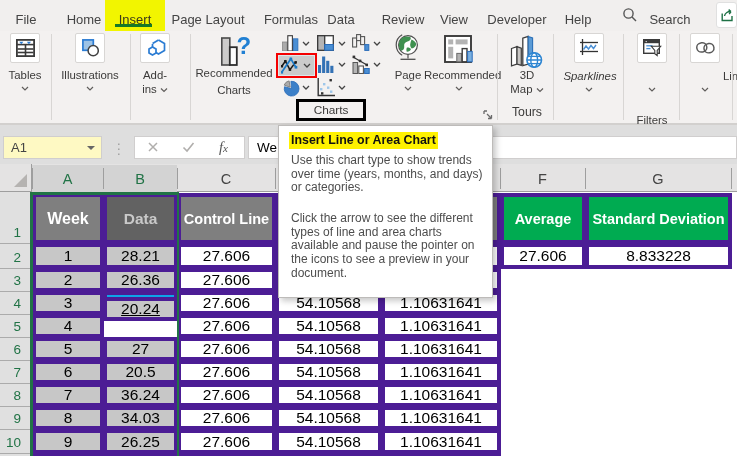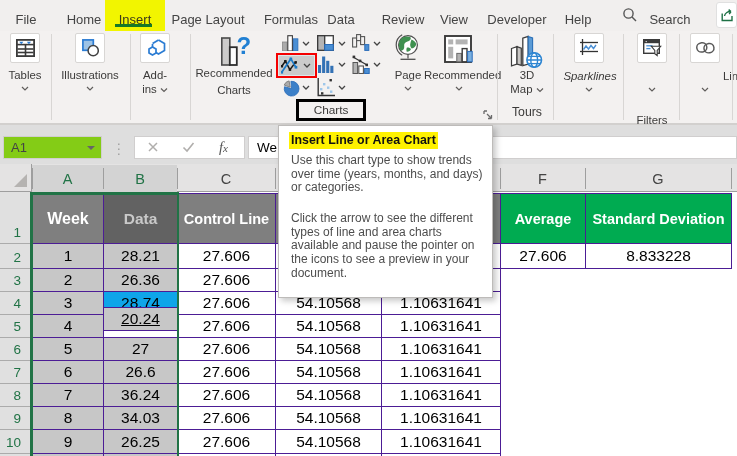--- a/index.html
+++ b/index.html
@@ -1,18 +1,18 @@
 <!DOCTYPE html>
 <html><head>
 <meta charset="utf-8">
 <style>
 * { margin:0; padding:0; box-sizing:border-box; }
 html,body { width:737px; height:456px; font-family:"Liberation Sans", sans-serif; overflow:hidden; background:#fff; position:relative; }
 .abs { position:absolute; }
-.cell { position:absolute; border:1px solid #4c1d95; display:flex; align-items:center; justify-content:center; font-family:"Liberation Sans",sans-serif; }
+.cell { position:absolute; border:4px solid #4c1d95; display:flex; align-items:center; justify-content:center; font-family:"Liberation Sans",sans-serif; }
 .menuitem { position:absolute; top:4px; height:31px; display:flex; align-items:center; justify-content:center; font-size:13px; color:#444; }
 .biglabel { position:absolute; font-size:11.4px; color:#3b3a39; text-align:center; white-space:nowrap; }
 .chev { position:absolute; width:8px; height:5px; }
 .sep { position:absolute; top:34px; height:86px; width:1px; background:#d8d6d4; }
 .btnbox { position:absolute; width:30px; height:30px; background:#fff; border:1px solid #d8d6d4; border-radius:2px; top:33px; }
 </style>
 </head>
 <body>
 
 <div class="abs" style="left:0;top:0;width:737px;height:31px;background:#f1efee;"></div>
@@ -265,21 +265,21 @@
 <rect x="0.8" y="0.8" width="10" height="9.2" rx="4.6" fill="none" stroke="#5a5a5a" stroke-width="1.5" transform="rotate(-8 6 5.5)"></rect>
 <rect x="8" y="1.6" width="10" height="9.2" rx="4.6" fill="none" stroke="#5a5a5a" stroke-width="1.5" transform="rotate(-8 13 6.5)"></rect>
 </svg>
 <div class="biglabel" style="left:681px;top:70px;width:48px;padding-left:42px;">Links</div>
 <svg class="chev" style="left:701px;top:87px;" viewBox="0 0 8 5">
     <path d="M1 1 L4 4 L7 1" fill="none" stroke="#605e5c" stroke-width="1.2"></path>
   </svg>
 <div class="sep" style="left:732px;"></div>
 
 <div class="abs" style="left:0;top:125px;width:737px;height:39px;background:#dedede;"></div>
-<div class="abs" style="left:3px;top:136px;width:99px;height:23px;background:#84cc16;border:1px solid #d0cece;display:flex;align-items:center;padding-left:7px;font-size:13px;color:#444;">A1</div>
+<div class="abs" style="left:3px;top:136px;width:99px;height:23px;background:#fef9c3;border:1px solid #d0cece;display:flex;align-items:center;padding-left:7px;font-size:13px;color:#444;">A1</div>
 <svg class="abs" style="left:86px;top:145px;" width="10" height="6" viewBox="0 0 10 6">
     <path d="M1 1 L5 5 L9 1" fill="#666" stroke="none"></path>
   </svg>
 <div class="abs" style="left:117px;top:138px;width:4px;height:20px;color:#999;font-size:13px;letter-spacing:0;line-height:5px;">.<br>.<br>.</div>
 <div class="abs" style="left:134px;top:136px;width:111px;height:23px;background:#fff;border:1px solid #d0cece;"></div>
 <svg class="abs" style="left:147px;top:141px;" width="12" height="12" viewBox="0 0 12 12">
     <path d="M2 2 L10 10 M10 2 L2 10" stroke="#b0aeac" stroke-width="1.5"></path>
   </svg>
 <svg class="abs" style="left:182px;top:141px;" width="13" height="12" viewBox="0 0 13 12">
     <path d="M1.5 6.5 L5 10 L11.5 2" fill="none" stroke="#b0aeac" stroke-width="1.6"></path>
@@ -347,31 +347,31 @@
 <div class="cell" style="left:103px;top:268px;width:75px;height:24px;background:#c7c7c7;color:#000;font-size:15.5px;">26.36</div>
 <div class="cell" style="left:177px;top:268px;width:99px;height:24px;background:#fff;color:#000;font-size:15.5px;">27.606</div>
 <div class="cell" style="left:275px;top:268px;width:107px;height:24px;background:#fff;color:#000;font-size:15.5px;">54.10568</div>
 <div class="cell" style="left:381px;top:268px;width:120px;height:24px;background:#fff;color:#000;font-size:15.5px;">1.10631641</div>
 <div class="cell" style="left:32px;top:291px;width:72px;height:24px;background:#c7c7c7;color:#000;font-size:15.5px;">3</div>
 <div class="cell" style="left:103px;top:291px;width:75px;height:24px;background:#0ea5e9;color:#000;font-size:15.5px;">28.74</div>
 <div class="cell" style="left:177px;top:291px;width:99px;height:24px;background:#fff;color:#000;font-size:15.5px;">27.606</div>
 <div class="cell" style="left:275px;top:291px;width:107px;height:24px;background:#fff;color:#000;font-size:15.5px;">54.10568</div>
 <div class="cell" style="left:381px;top:291px;width:120px;height:24px;background:#fff;color:#000;font-size:15.5px;">1.10631641</div>
 <div class="cell" style="left:32px;top:314px;width:72px;height:24px;background:#c7c7c7;color:#000;font-size:15.5px;">4</div>
-<div class="cell" style="left:103px;top:307px;width:75px;height:24px;background:#c7c7c7;color:#000;font-size:15.5px;text-decoration:underline;">20.24</div>
+<div class="cell" style="left:103px;top:297px;width:75px;height:24px;background:#c7c7c7;color:#000;font-size:15.5px;text-decoration:underline;">20.24</div>
 <div class="cell" style="left:177px;top:314px;width:99px;height:24px;background:#fff;color:#000;font-size:15.5px;">27.606</div>
 <div class="cell" style="left:275px;top:314px;width:107px;height:24px;background:#fff;color:#000;font-size:15.5px;">54.10568</div>
 <div class="cell" style="left:381px;top:314px;width:120px;height:24px;background:#fff;color:#000;font-size:15.5px;">1.10631641</div>
 <div class="cell" style="left:32px;top:337px;width:72px;height:24px;background:#c7c7c7;color:#000;font-size:15.5px;">5</div>
 <div class="cell" style="left:103px;top:337px;width:75px;height:24px;background:#c7c7c7;color:#000;font-size:15.5px;">27</div>
 <div class="cell" style="left:177px;top:337px;width:99px;height:24px;background:#fff;color:#000;font-size:15.5px;">27.606</div>
 <div class="cell" style="left:275px;top:337px;width:107px;height:24px;background:#fff;color:#000;font-size:15.5px;">54.10568</div>
 <div class="cell" style="left:381px;top:337px;width:120px;height:24px;background:#fff;color:#000;font-size:15.5px;">1.10631641</div>
 <div class="cell" style="left:32px;top:360px;width:72px;height:24px;background:#c7c7c7;color:#000;font-size:15.5px;">6</div>
-<div class="cell" style="left:103px;top:360px;width:75px;height:24px;background:#c7c7c7;color:#000;font-size:15.5px;">26.6</div>
+<div class="cell" style="left:103px;top:360px;width:75px;height:24px;background:#c7c7c7;color:#000;font-size:15.5px;">20.5</div>
 <div class="cell" style="left:177px;top:360px;width:99px;height:24px;background:#fff;color:#000;font-size:15.5px;">27.606</div>
 <div class="cell" style="left:275px;top:360px;width:107px;height:24px;background:#fff;color:#000;font-size:15.5px;">54.10568</div>
 <div class="cell" style="left:381px;top:360px;width:120px;height:24px;background:#fff;color:#000;font-size:15.5px;">1.10631641</div>
 <div class="cell" style="left:32px;top:383px;width:72px;height:24px;background:#c7c7c7;color:#000;font-size:15.5px;">7</div>
 <div class="cell" style="left:103px;top:383px;width:75px;height:24px;background:#c7c7c7;color:#000;font-size:15.5px;">36.24</div>
 <div class="cell" style="left:177px;top:383px;width:99px;height:24px;background:#fff;color:#000;font-size:15.5px;">27.606</div>
 <div class="cell" style="left:275px;top:383px;width:107px;height:24px;background:#fff;color:#000;font-size:15.5px;">54.10568</div>
 <div class="cell" style="left:381px;top:383px;width:120px;height:24px;background:#fff;color:#000;font-size:15.5px;">1.10631641</div>
 <div class="cell" style="left:32px;top:406px;width:72px;height:24px;background:#c7c7c7;color:#000;font-size:15.5px;">8</div>
 <div class="cell" style="left:103px;top:406px;width:75px;height:24px;background:#c7c7c7;color:#000;font-size:15.5px;">34.03</div>

